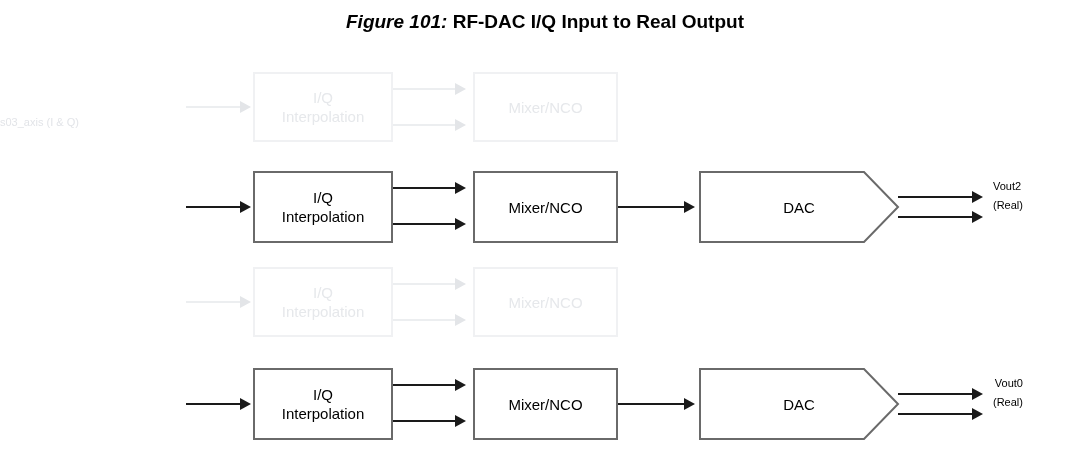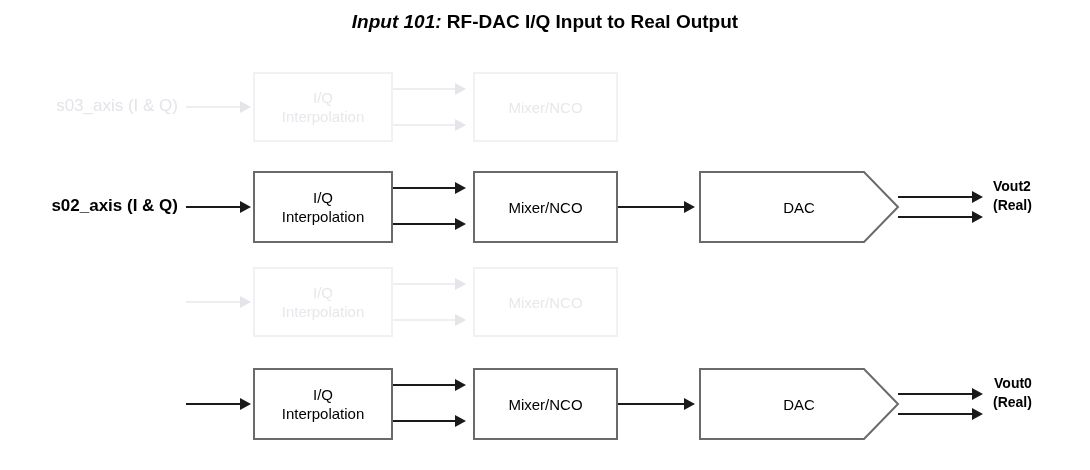--- a/index.html
+++ b/index.html
@@ -46,25 +46,25 @@
 
   .row {
     position: absolute;
     left: 0;
     width: 1090px;
   }
 
   
   .src-label {
     position: absolute;
-    text-align: right;
-    font-size: 17px;
+    font-size: 11px;
     line-height: 18px;
     white-space: nowrap;
     color: #000000;
+    margin-top: 16px;
   }
   .row.active .src-label { color: #000000; font-weight: bold; }
   .row.dim .src-label    { color: #e2e4e8; font-weight: normal; }
 
   
   .block {
     position: absolute;
     box-sizing: border-box;
     border: 2px solid #6a6a6a;
     background: #ffffff;
@@ -113,32 +113,32 @@
     height: 0;
     border-top: 6px solid transparent;
     border-bottom: 6px solid transparent;
     border-left: 11px solid #1a1a1a;
   }
   .row.dim .arrowhead { border-left-color: #e3e5e8; }
 
   
   .out-label {
     position: absolute;
-    font-size: 14px;
+    font-size: 11px;
     line-height: 19px;
     color: #000000;
     white-space: nowrap;
-    font-weight: bold;
+    font-weight: normal;
   }
 </style>
 </head>
 <body>
 
 <div id="figure-title">
-  <span class="fig-num">Input 101:</span>
+  <span class="fig-num">Figure 101:</span>
   <span class="fig-name">RF-DAC I/Q Input to Real Output</span>
 </div>
 
 <div id="diagram">
 
   <div class="row dim" style="top:0;height:470px;">
 
     <div class="src-label" style="left:0;top:97px;width:178px;">s03_axis (I &amp; Q)</div>
 
     <div class="conn" style="left:186px;top:106px;width:56px;"></div>
@@ -154,21 +154,20 @@
     <div class="conn" style="left:393px;top:88px;width:64px;"></div>
     <div class="arrowhead" style="left:455px;top:83px;"></div>
     <div class="conn" style="left:393px;top:124px;width:64px;"></div>
     <div class="arrowhead" style="left:455px;top:119px;"></div>
 
     <div class="block" style="left:473px;top:72px;width:145px;height:70px;">Mixer/NCO</div>
   </div>
 
   <div class="row active" style="top:0;height:470px;">
 
-    <div class="src-label" style="left:0;top:197px;width:178px;">s02_axis (I &amp; Q)</div>
 
     <div class="conn" style="left:186px;top:206px;width:56px;"></div>
     <div class="arrowhead" style="left:240px;top:201px;"></div>
 
     <div class="block" style="left:253px;top:171px;width:140px;height:72px;">
       <div>
         <div>I/Q</div>
         <div>Interpolation</div>
       </div>
     </div>

